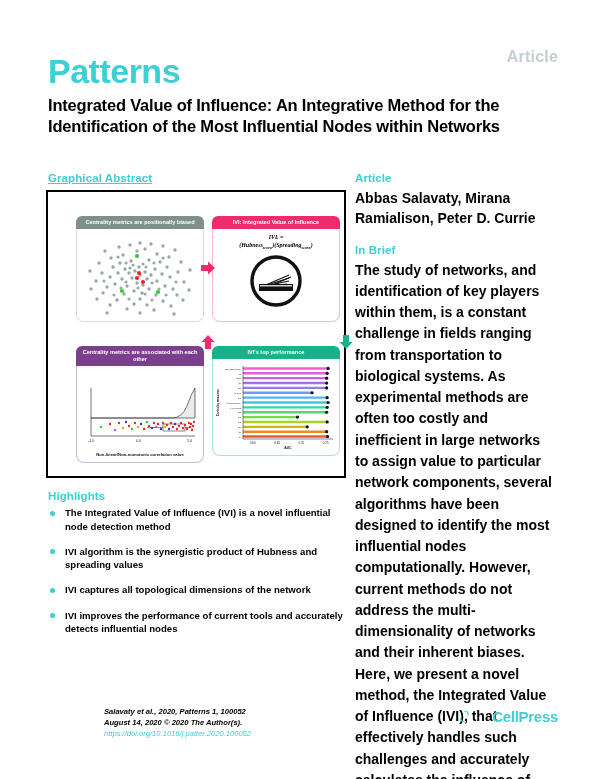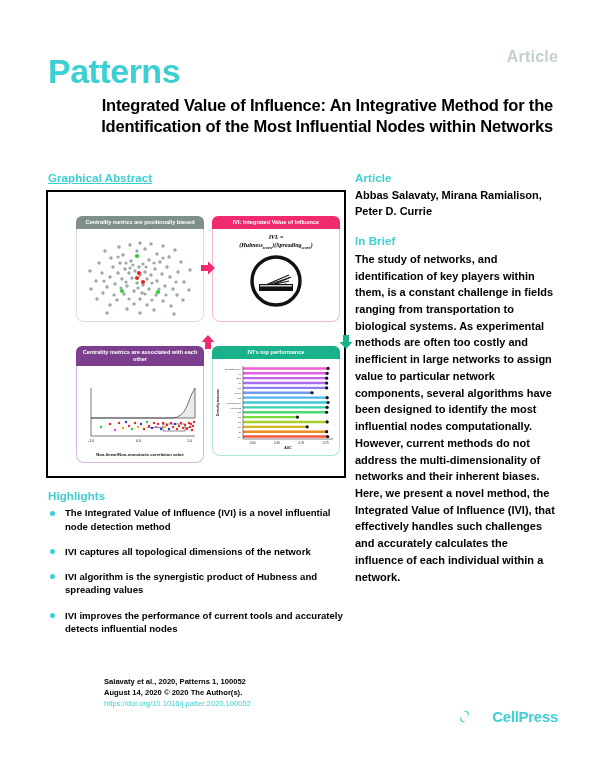--- a/index.html
+++ b/index.html
@@ -20,21 +20,21 @@
     letter-spacing:.2px;
   }
   .brand{
     position:absolute;left:48px;top:54px;
     font-size:34px;font-weight:bold;color:#3ccfd4;
     letter-spacing:-0.5px;line-height:1;
   }
   .doc-title{
     position:absolute;left:48px;top:95px;width:505px;
     font-size:16.5px;font-weight:bold;line-height:1.30;
-    letter-spacing:-0.2px;color:#000;text-align:right;
+    letter-spacing:-0.2px;color:#000;
   }
 
   
   .sec-head{
     font-size:11.5px;font-weight:bold;color:#3ccfd4;
     letter-spacing:.1px;
   }
 
   
   .ga-head{position:absolute;left:48px;top:172px;text-decoration:underline;}
@@ -111,25 +111,25 @@
   }
   .hl-list li::before{
     content:"";position:absolute;left:2px;top:4.5px;
     width:5px;height:5px;border-radius:50%;background:#3ccfd4;
   }
 
   
   .rcol{position:absolute;left:355px;top:172px;width:200px;}
   .rcol .sec-head{display:block;margin-bottom:4px;}
   .rblock{margin-bottom:15px;}
-  .rtext{font-size:11px;font-weight:bold;line-height:1.45;color:#000;}
+  .rtext{font-size:14px;font-weight:bold;line-height:1.45;color:#000;}
   .rtext.brief{line-height:1.52;}
 
   
-  .footer{position:absolute;left:104px;top:676px;}
+  .footer{position:absolute;left:104px;top:706px;font-style:italic;}
   .footer div{font-size:7.6px;font-weight:bold;line-height:1.48;color:#000;}
   .footer .doi{color:#3ccfd4;font-weight:normal;}
   .cellpress{
     position:absolute;right:42px;top:708px;
     display:flex;align-items:center;gap:20px;
     color:#3ccfd4;
   }
   .cp-text{font-size:15px;font-weight:bold;letter-spacing:-.3px;}
 </style>
 </head>
@@ -413,22 +413,22 @@
       </svg>
       <svg class="arrow" style="left:146px;top:136px" width="16" height="16" viewBox="0 0 16 16">
         <path d="M8 1 L14.5 8 L11 8 L11 15 L5 15 L5 8 L1.5 8 Z" fill="#ef2a6e"></path>
       </svg>
     </div>
   </div>
 
   <div class="sec-head hl-head">Highlights</div>
   <ul class="hl-list" id="highlights-list">
       <li>The Integrated Value of Influence (IVI) is a novel influential node detection method</li>
+      <li>IVI algorithm is the synergistic product of Hubness and spreading values</li>
       <li>IVI captures all topological dimensions of the network</li>
-      <li>IVI algorithm is the synergistic product of Hubness and spreading values</li>
       <li>IVI improves the performance of current tools and accurately detects influential nodes</li>
     </ul>
 
   <div class="rcol">
     <div class="rblock">
       <span class="sec-head">Article</span>
       <div class="rtext">Abbas Salavaty, Mirana Ramialison, Peter D. Currie</div>
     </div>
     <div class="rblock">
       <span class="sec-head">In Brief</span>

